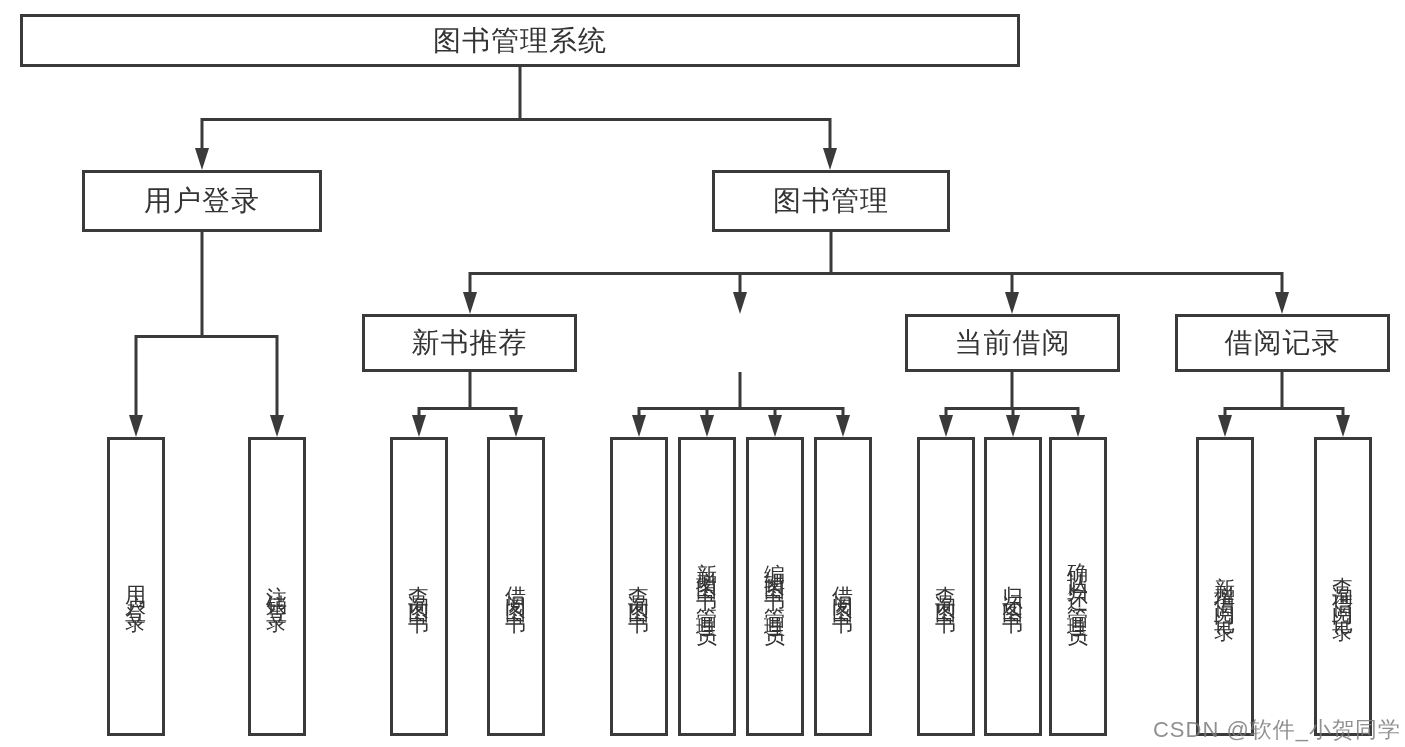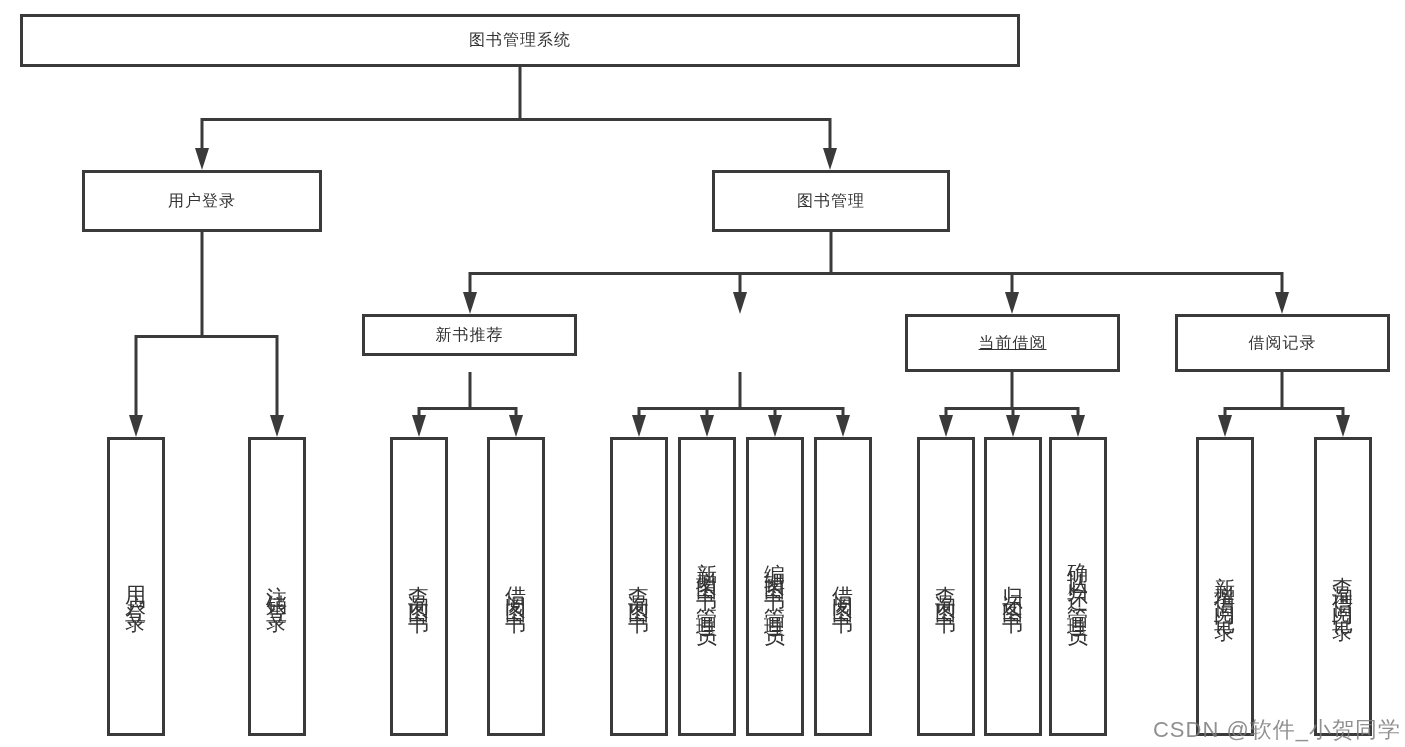--- a/index.html
+++ b/index.html
@@ -17,21 +17,21 @@
   svg.connectors path.arrow{fill:#3a3a3a;stroke:none;}
   .box{
     position:absolute;
     box-sizing:border-box;
     border:3px solid #3a3a3a;
     background:#ffffff;
     display:flex;align-items:center;justify-content:center;
     color:#333333;
   }
   .hbox span{
-    font-size:16px;
+    font-size:28px;
     letter-spacing:1px;
     white-space:nowrap;
   }
   .leaf span{
     writing-mode:vertical-rl;
     font-size:21px;
     letter-spacing:9px;
     line-height:1;
     white-space:nowrap;
   }
@@ -90,24 +90,24 @@
     <span>图书管理系统</span>
   </div>
 
   <div class="box hbox" style="left:82px;top:170px;width:240px;height:62px;">
     <span>用户登录</span>
   </div>
   <div class="box hbox" style="left:712px;top:170px;width:238px;height:62px;font-family:Liberation Serif, serif;">
     <span>图书管理</span>
   </div>
 
-  <div class="box hbox" style="left:362px;top:314px;width:215px;height:42px;">
+  <div class="box hbox" style="left:362px;top:314px;width:215px;height:58px;">
     <span>新书推荐</span>
   </div>
-  <div class="box hbox" style="left:905px;top:314px;width:215px;height:58px;text-decoration:underline;">
+  <div class="box hbox" style="left:905px;top:314px;width:215px;height:58px;">
     <span>当前借阅</span>
   </div>
   <div class="box hbox" style="left:1175px;top:314px;width:215px;height:58px;">
     <span>借阅记录</span>
   </div>
 
   <div class="box leaf" style="left:107px;top:437px;width:58px;height:299px;">
     <span>用户登录</span>
   </div>
   <div class="box leaf" style="left:248px;top:437px;width:58px;height:299px;">

